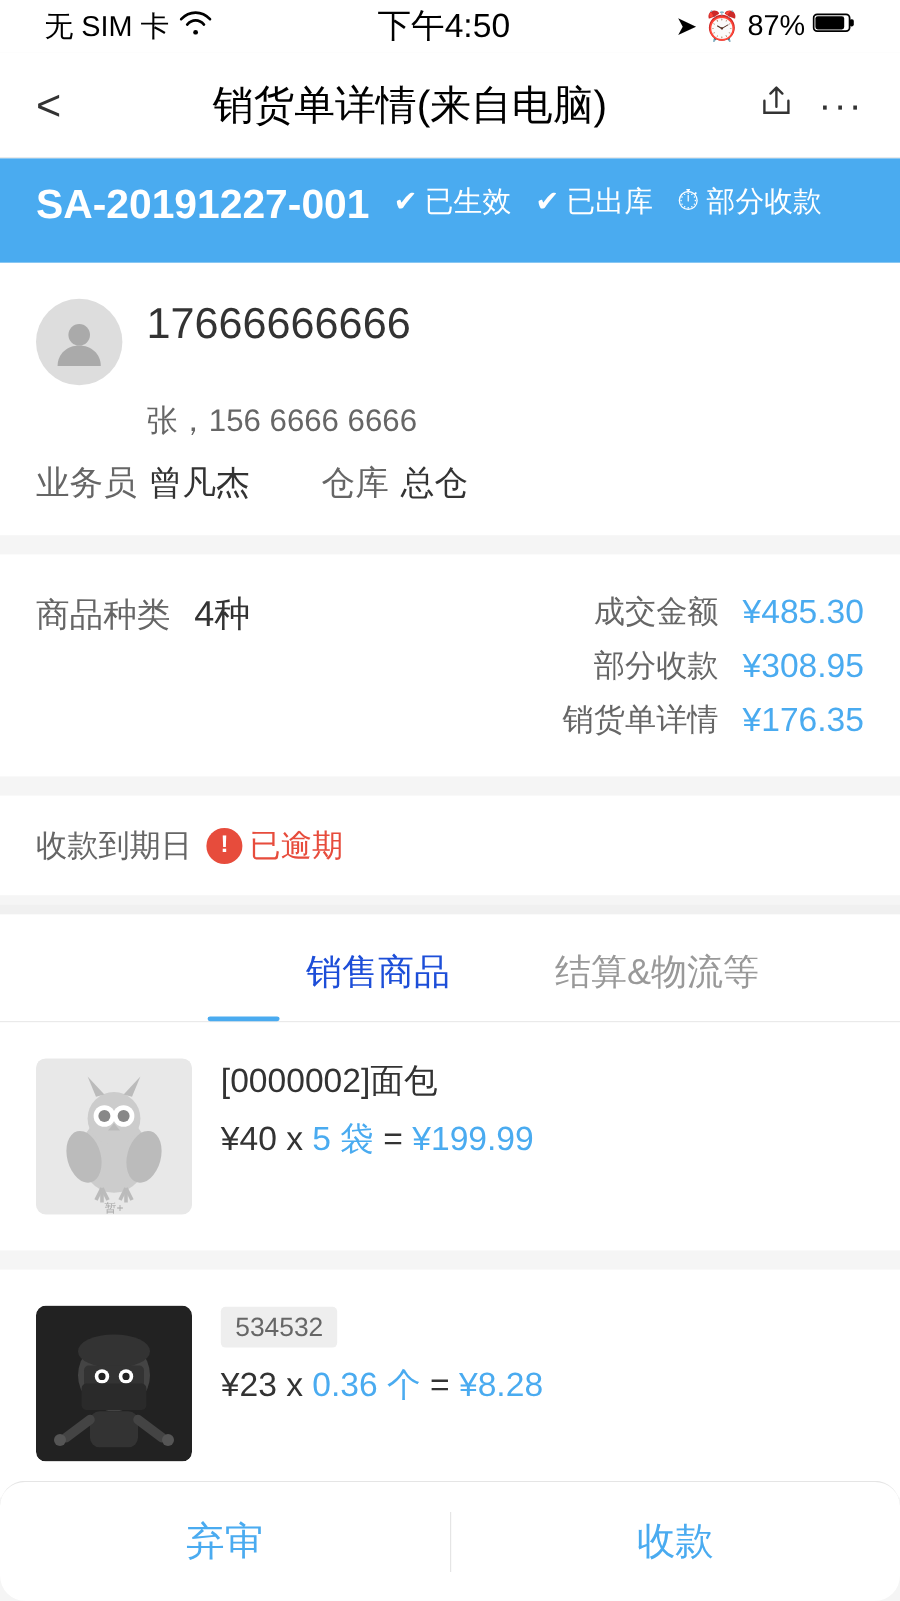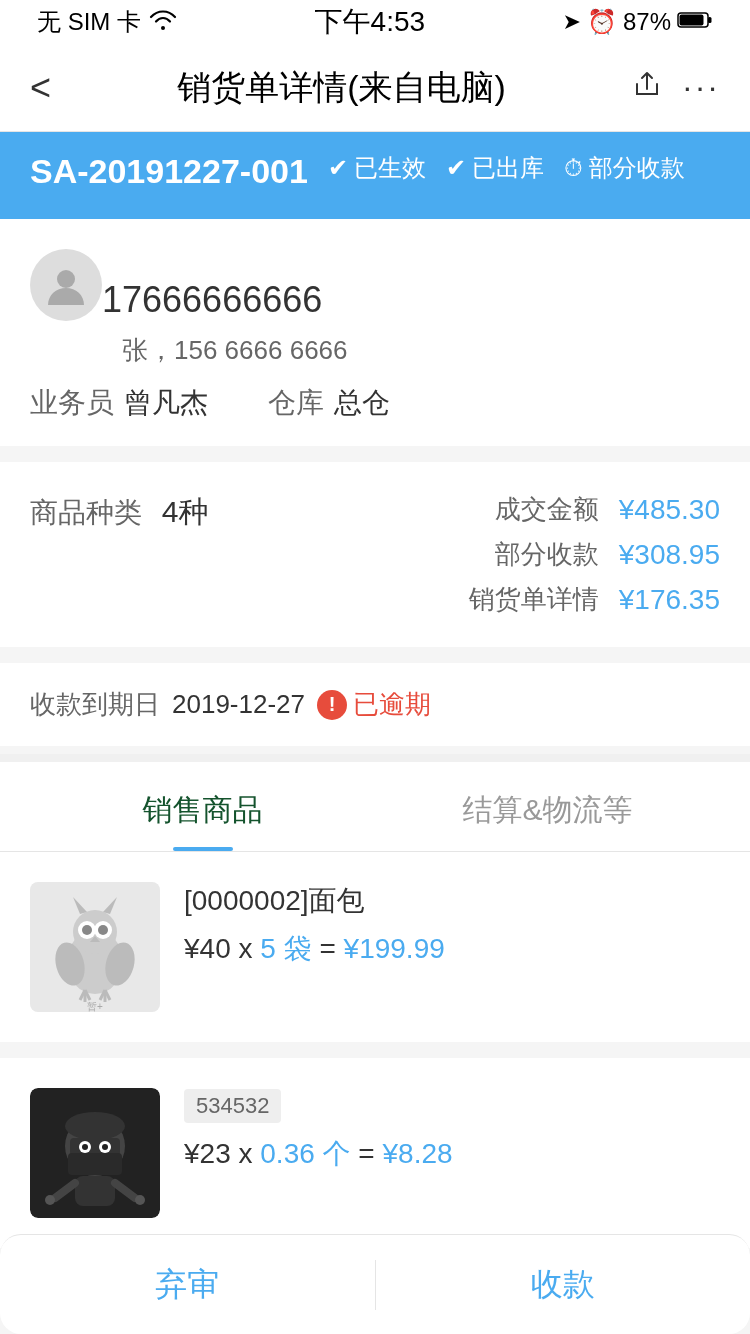--- a/index.html
+++ b/index.html
@@ -75,21 +75,22 @@
     .header-row2 { font-size: 26px; opacity: 0.95; }
 
     
     .customer-section {
       background: #fff;
       padding: 30px 30px 24px;
       margin-bottom: 16px;
     }
     .customer-row1 {
       display: flex;
-      align-items: flex-end;
+      align-items: flex-start;
+      gap: 20px;
       margin-bottom: 12px;
     }
     .avatar {
       width: 72px;
       height: 72px;
       border-radius: 50%;
       background: #ddd;
       display: flex;
       align-items: center;
       justify-content: center;
@@ -180,21 +181,22 @@
     .tab {
       flex: 1;
       text-align: center;
       padding: 28px 0 20px;
       font-size: 30px;
       color: #999;
       position: relative;
       cursor: pointer;
     }
     .tab.active {
-      color: #14532d;
+      color: #1d4ed8;
+      text-align: right;
     }
     .tab.active::after {
       content: '';
       position: absolute;
       bottom: 0;
       left: 50%;
       transform: translateX(-50%);
       width: 60px;
       height: 4px;
       background: #4AABF0;
@@ -272,21 +274,21 @@
   <div class="status-left">
     <span>无 SIM 卡</span>
     <span>
       <svg width="28" height="20" viewBox="0 0 28 20" fill="none">
         <path d="M14 16a2 2 0 1 1 0 4 2 2 0 0 1 0-4z" fill="#000"></path>
         <path d="M7 11.5C9 9.2 11.3 8 14 8s5 1.2 7 3.5" stroke="#000" stroke-width="2.2" fill="none" stroke-linecap="round"></path>
         <path d="M2 7C5.3 3.4 9.4 1.5 14 1.5S22.7 3.4 26 7" stroke="#000" stroke-width="2.2" fill="none" stroke-linecap="round"></path>
       </svg>
     </span>
   </div>
-  <div class="status-center">下午4:53</div>
+  <div class="status-center">下午4:50</div>
   <div class="status-right">
     <span style="font-size:22px;">➤</span>
     <span>⏰</span>
     <span>87%</span>
     <span>
       <svg width="36" height="20" viewBox="0 0 36 20">
         <rect x="1" y="3" width="30" height="14" rx="3" stroke="#000" stroke-width="1.5" fill="none"></rect>
         <rect x="31" y="7" width="3.5" height="6" rx="1.5" fill="#000"></rect>
         <rect x="2.5" y="4.5" width="24" height="11" rx="2" fill="#000"></rect>
       </svg>
@@ -367,21 +369,20 @@
     </div>
     <div class="summary-row">
       <span class="slabel">销货单详情</span>
       <span class="amount">¥176.35</span>
     </div>
   </div>
 </div>
 
 <div class="due-section">
   <span class="due-label">收款到期日</span>
-  <span class="due-date">2019-12-27</span>
   <div class="overdue-badge">
     <div class="overdue-icon">!</div>
     <span>已逾期</span>
   </div>
 </div>
 
 <div style="height:8px; background:#f0f0f0;"></div>
 
 <div class="tabs-section">
   <div class="tabs">

